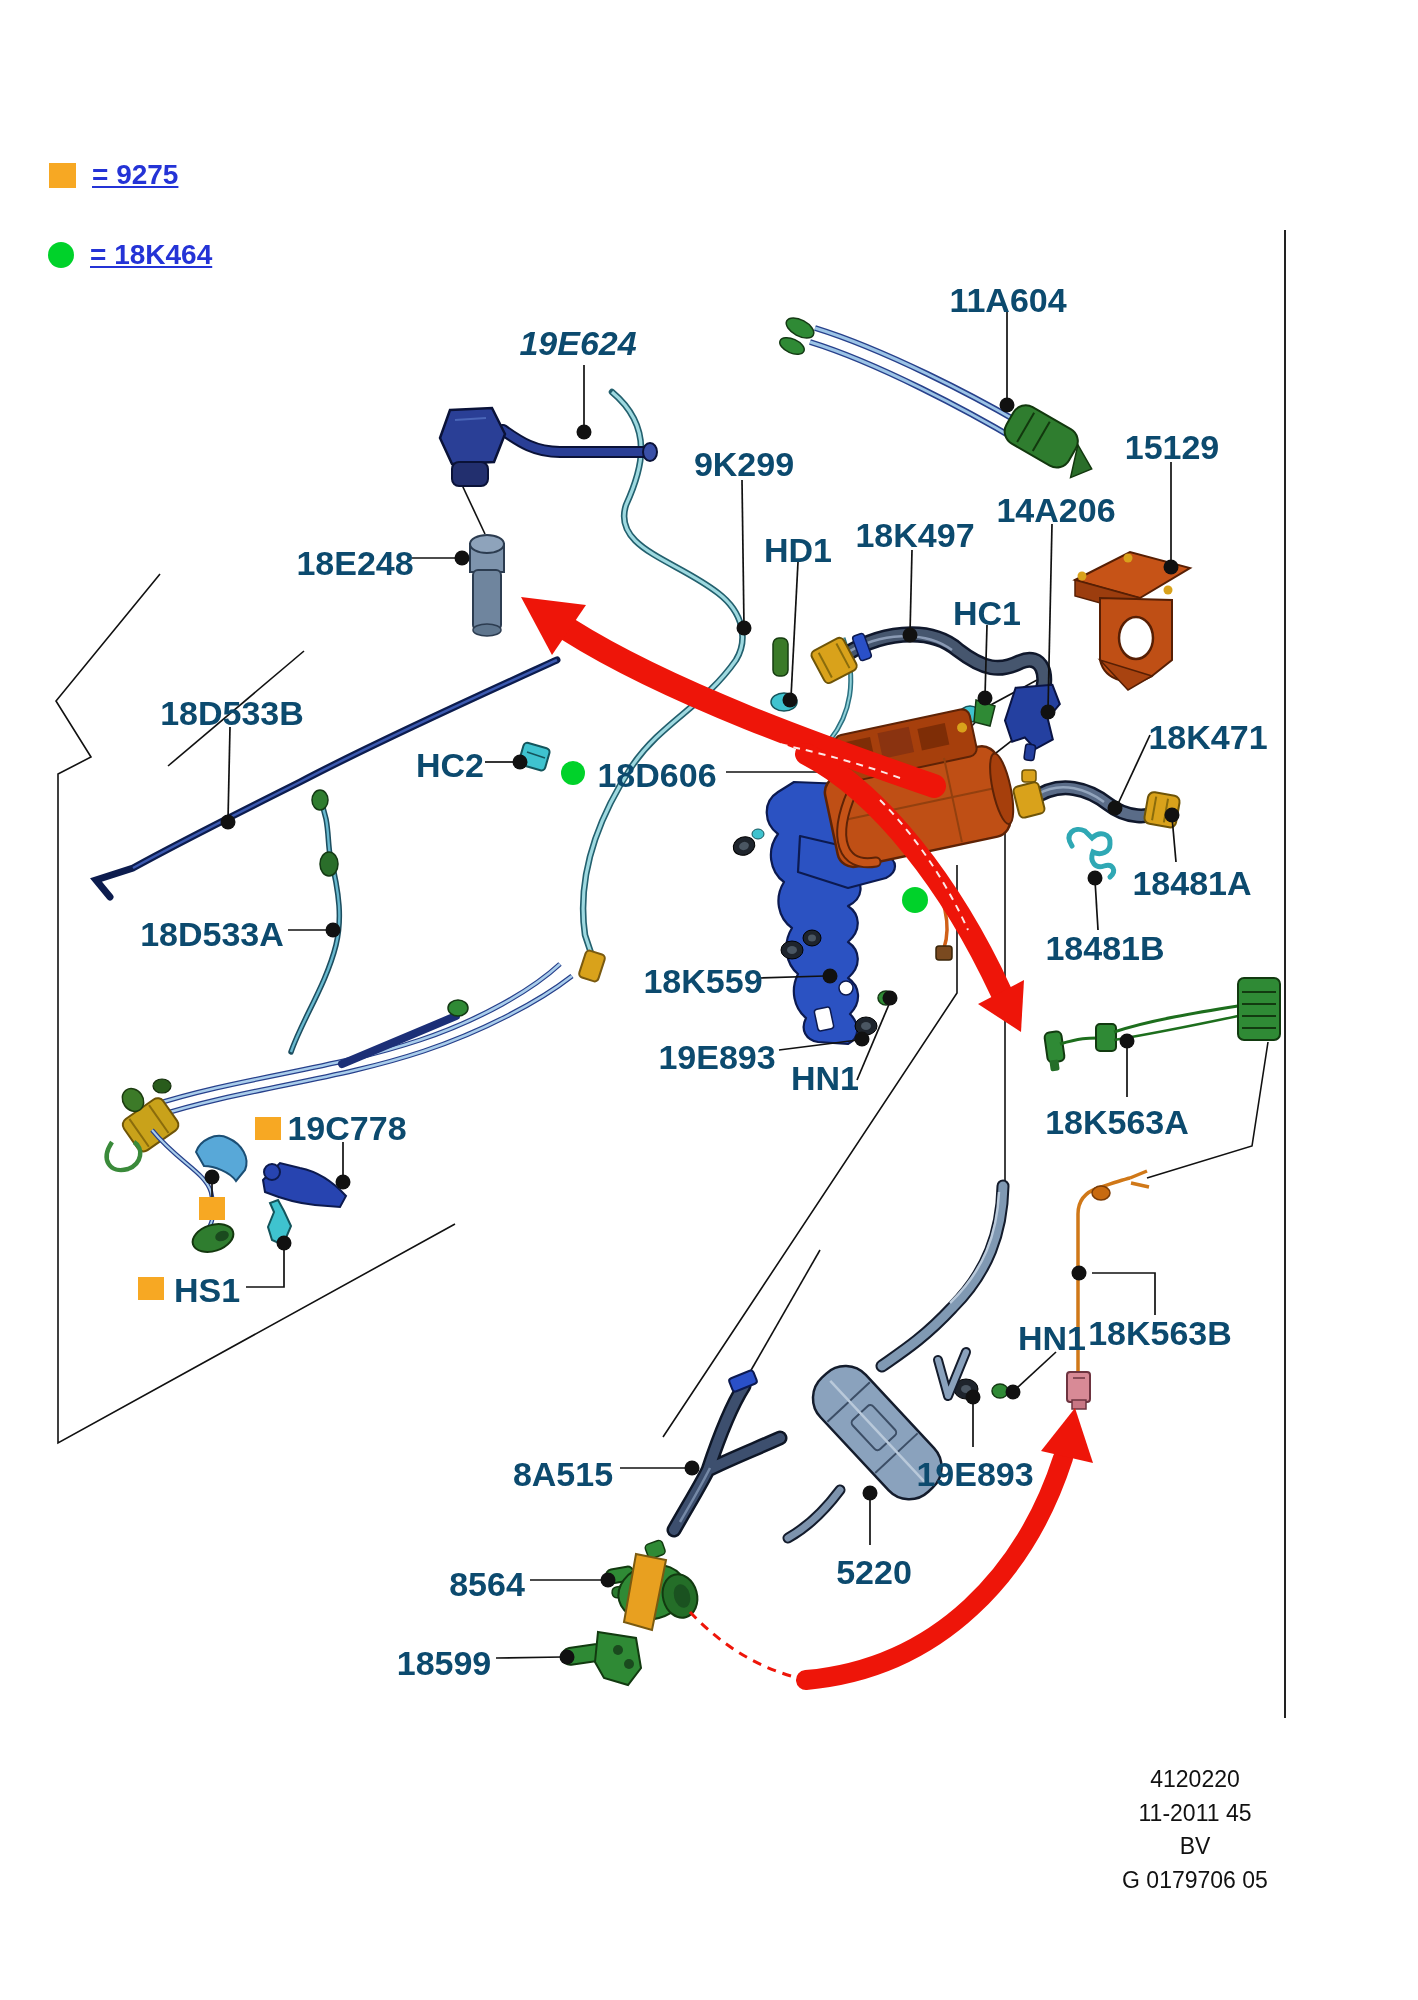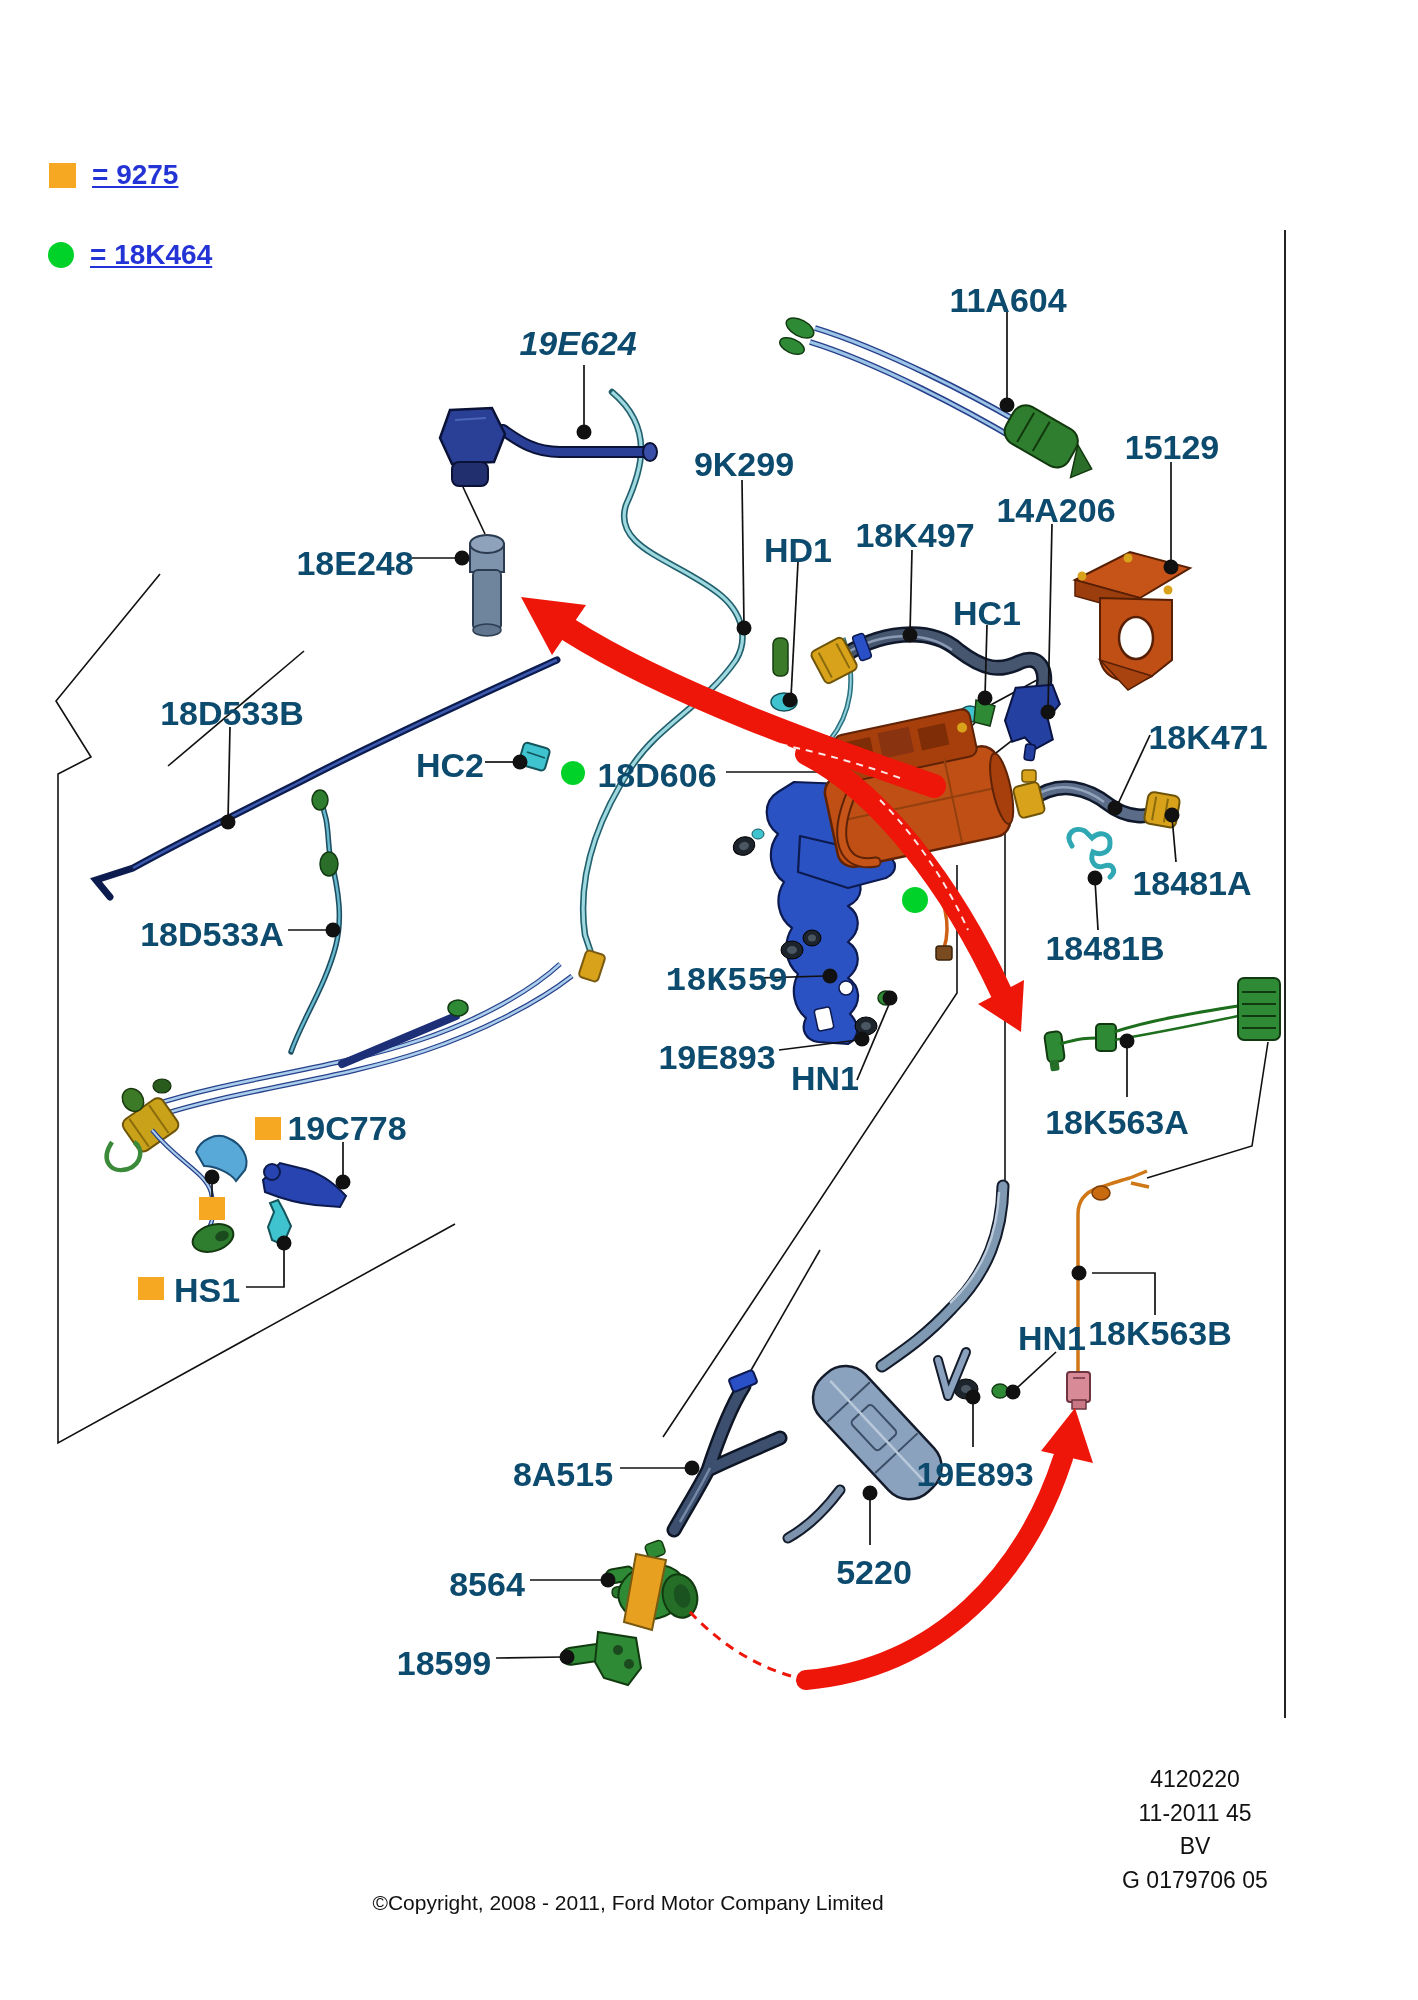--- a/index.html
+++ b/index.html
@@ -405,21 +405,21 @@
       <div class="part-label" style="left: 1172px; top: 430px;">15129</div>
       <div class="part-label" style="left: 987px; top: 596px;">HC1</div>
       <div class="part-label" style="left: 355px; top: 546px;">18E248</div>
       <div class="part-label" style="left: 232px; top: 696px;">18D533B</div>
       <div class="part-label" style="left: 450px; top: 748px;">HC2</div>
       <div class="part-label" style="left: 657px; top: 758px;">18D606</div>
       <div class="part-label" style="left: 1208px; top: 720px;">18K471</div>
       <div class="part-label" style="left: 1192px; top: 866px;">18481A</div>
       <div class="part-label" style="left: 1105px; top: 931px;">18481B</div>
       <div class="part-label" style="left: 212px; top: 917px;">18D533A</div>
-      <div class="part-label" style="left: 727px; top: 964px; font-family: Liberation Mono, monospace;">18K559</div>
+      <div class="part-label" style="left: 703px; top: 964px;">18K559</div>
       <div class="part-label" style="left: 717px; top: 1040px;">19E893</div>
       <div class="part-label" style="left: 825px; top: 1061px;">HN1</div>
       <div class="part-label" style="left: 1117px; top: 1105px;">18K563A</div>
       <div class="part-label" style="left: 347px; top: 1111px;">19C778</div>
       <div class="part-label" style="left: 207px; top: 1273px;">HS1</div>
       <div class="part-label" style="left: 1052px; top: 1321px;">HN1</div>
       <div class="part-label" style="left: 1160px; top: 1316px;">18K563B</div>
       <div class="part-label" style="left: 563px; top: 1457px;">8A515</div>
       <div class="part-label" style="left: 975px; top: 1457px;">19E893</div>
       <div class="part-label" style="left: 874px; top: 1547px; margin-top: 8px;">5220</div>
@@ -427,14 +427,13 @@
       <div class="part-label" style="left: 444px; top: 1646px;">18599</div>
     </div>
 
   <div id="plate-block">
     <div>4120220</div>
     <div>11-2011 45</div>
     <div>BV</div>
     <div>G 0179706 05</div>
   </div>
 
-  <div id="copyright">©Copyright, 2008 - 2011, Ford Motor Company Limited</div>
 </div>
 
 </body></html>

